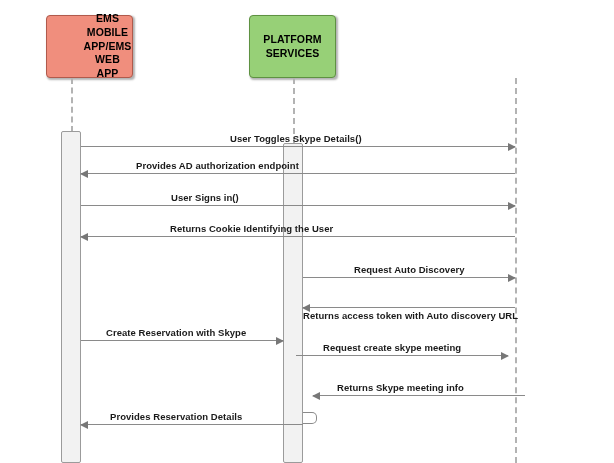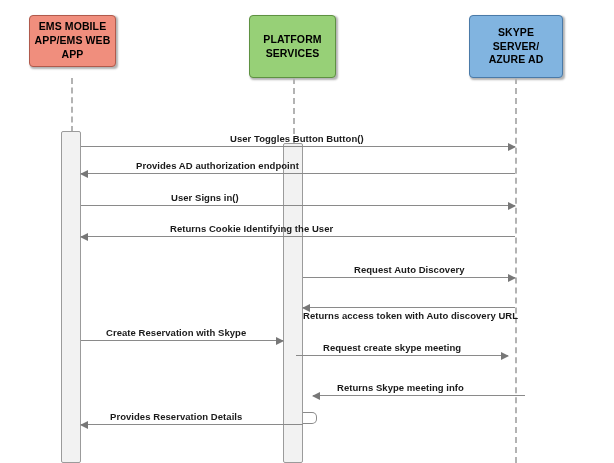--- a/index.html
+++ b/index.html
@@ -103,45 +103,41 @@
     border-left: none;
     border-radius: 0 5px 5px 0;
     background: transparent;
   }
 </style>
 </head>
 <body>
 
 <div id="canvas">
 
-  <div class="participant" style="left:29px; top:15px; width:87px; height:52px; background:#f08e7d; border:1.5px solid #b05a4c;">
+  <div class="participant" style="left:46px; top:15px; width:87px; height:63px; background:#f08e7d; border:1.5px solid #b05a4c;padding-left:40px;">
     <span class="plabel">EMS MOBILE
 APP/EMS WEB
 APP</span>
   </div>
 
   <div class="participant" style="left:249px; top:15px; width:87px; height:63px; background:#97d077; border:1.5px solid #5e9142;">
     <span class="plabel">PLATFORM
 SERVICES</span>
   </div>
 
-  <div class="participant" style="left:469px; top:15px; width:94px; height:63px; background:#81b4e0; border:1.5px solid #4a7aa8;">
-    <span class="plabel">SKYPE SERVER/
-AZURE AD</span>
-  </div>
 
   <div class="lifeline" style="left:71px; top:78px; height:54px;"></div>
   <div class="lifeline" style="left:293px; top:78px; height:66px;"></div>
   <div class="lifeline" style="left:515px; top:78px; height:385px;"></div>
 
   <div class="activation" style="left:61px; top:131px; width:20px; height:332px;"></div>
   <div class="activation" style="left:283px; top:143px; width:20px; height:320px;"></div>
 
   <div class="msg" style="left:81px; top:146px; width:434px;">
-    <span class="msg-label above" style="left:149px;">User Toggles Button Button()</span>
+    <span class="msg-label above" style="left:149px;">User Toggles Skype Details()</span>
     <span class="arrowhead right"></span>
   </div>
 
   <div class="msg" style="left:81px; top:173px; width:434px;text-decoration:underline;">
     <span class="msg-label above" style="left:55px;">Provides AD authorization endpoint</span>
     <span class="arrowhead left"></span>
   </div>
 
   <div class="msg" style="left:81px; top:205px; width:434px;">
     <span class="msg-label above" style="left:90px;">User Signs in()</span>

